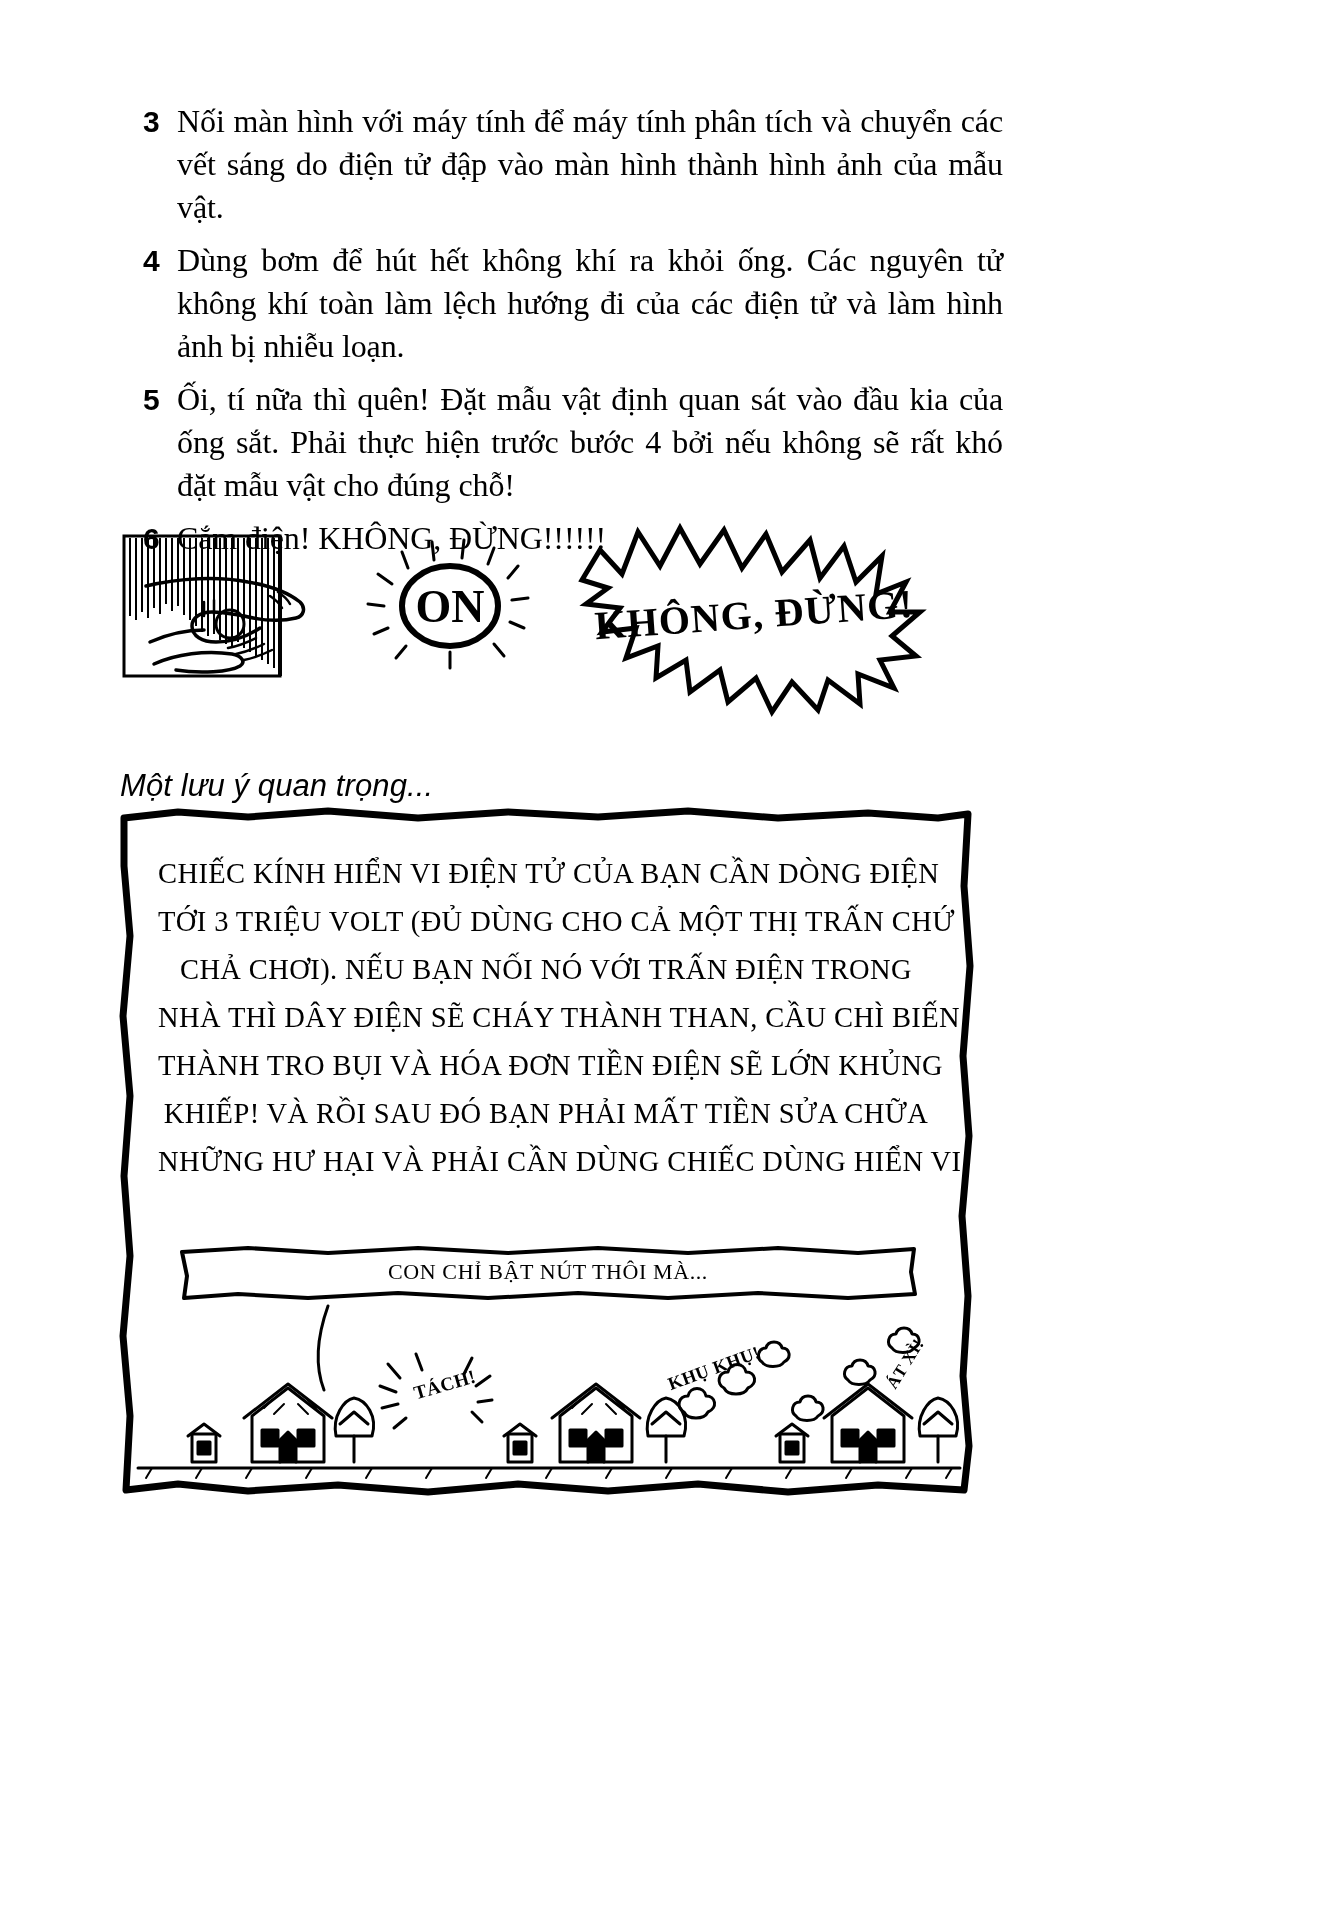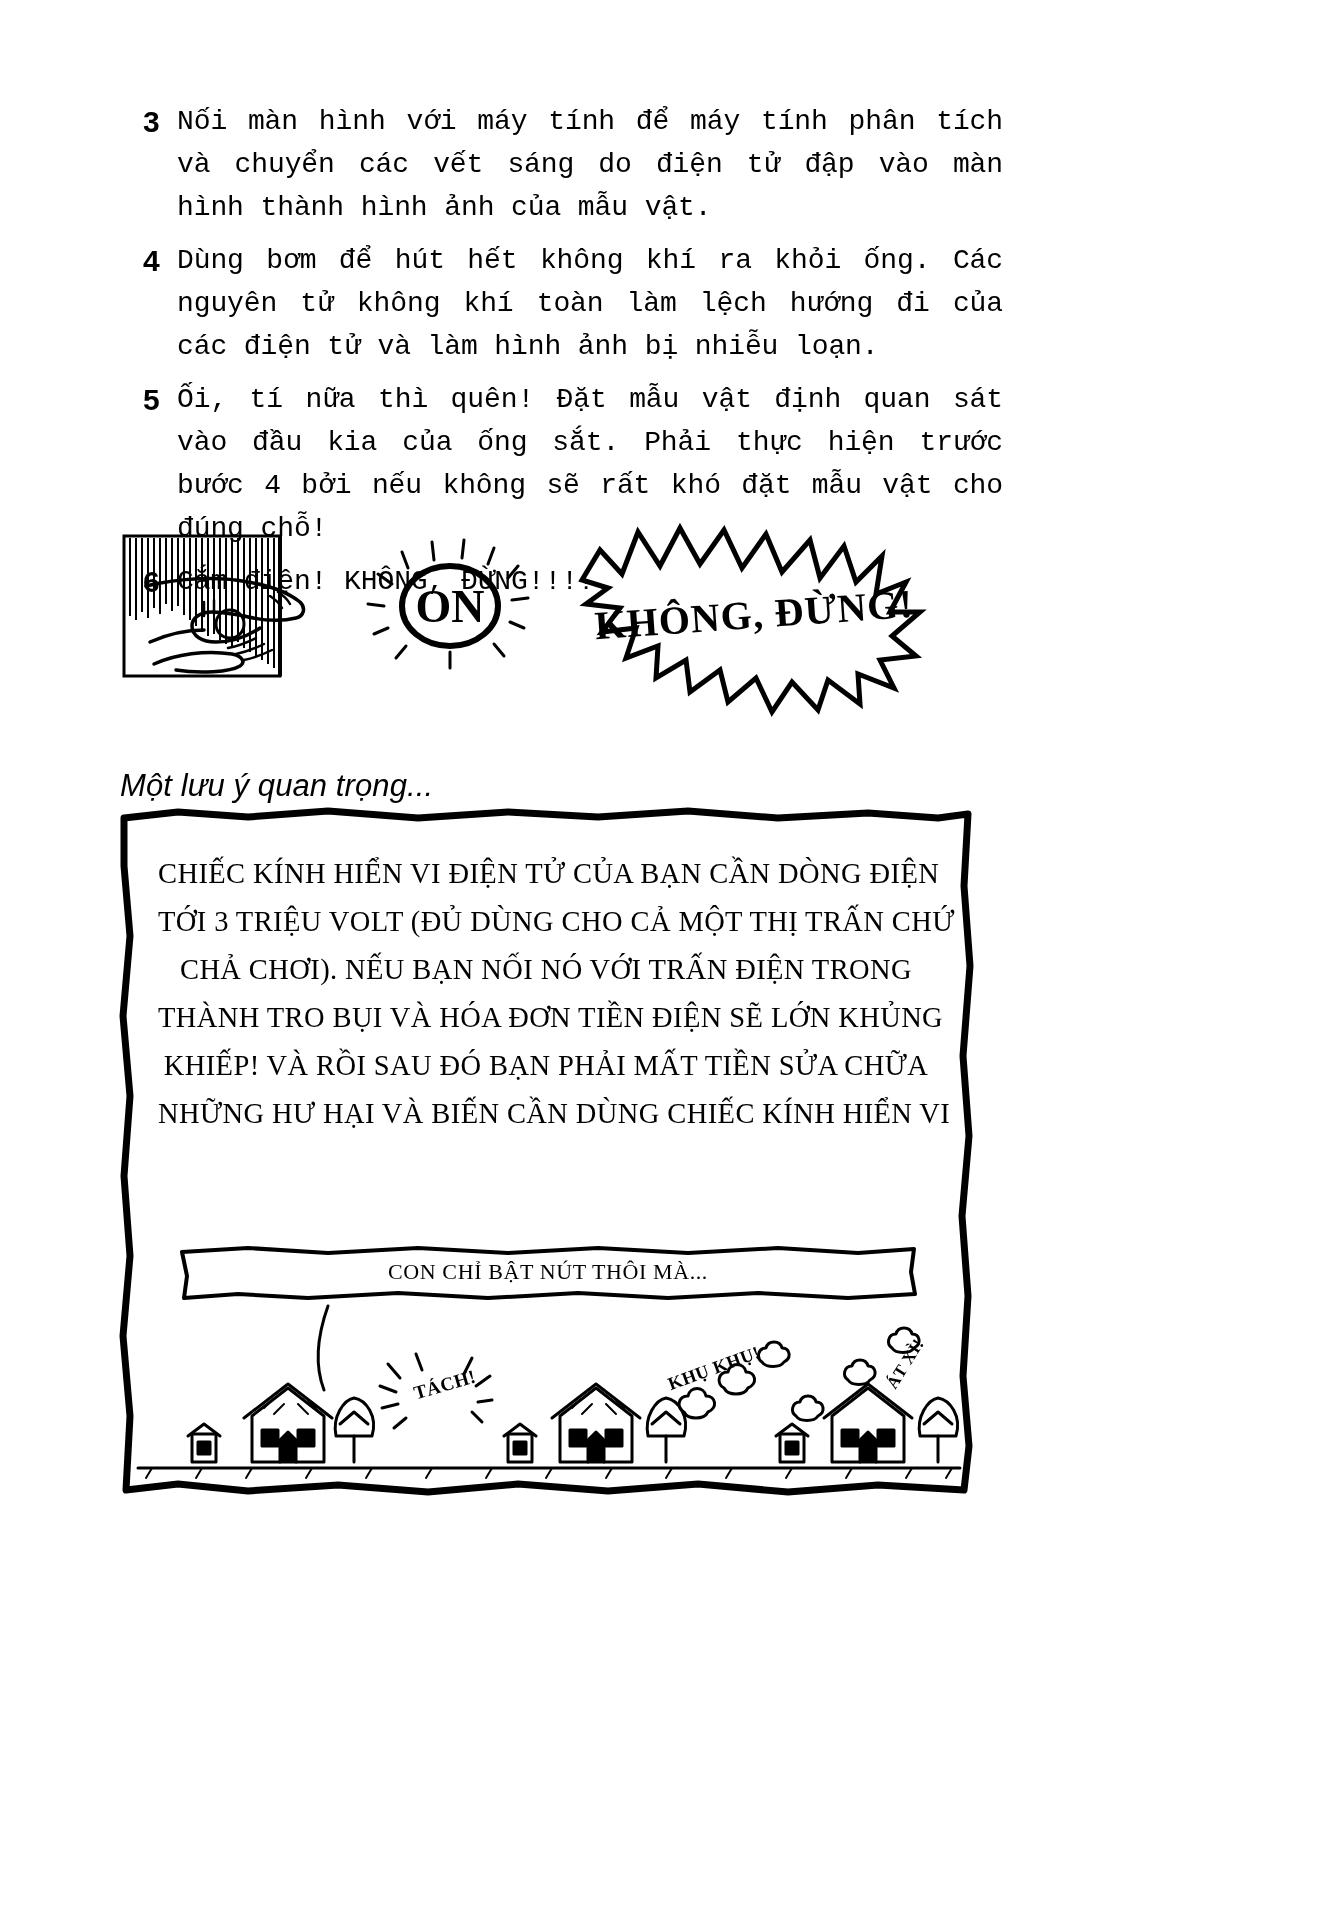--- a/index.html
+++ b/index.html
@@ -37,26 +37,26 @@
   .step-num {
     flex: 0 0 34px;
     font-weight: bold;
     font-size: 30px;
     line-height: 43px;
     text-align: left;
     font-family: "Liberation Sans", sans-serif;
   }
   .step-text {
     flex: 1 1 auto;
-    font-size: 28px;
+    font-size: 32px;
     line-height: 43px;
     text-align: justify;
     text-justify: inter-word;
     letter-spacing: -0.1px;
-    font-family: Liberation Mono, monospace;
+    font-family: Liberation Serif, serif;
   }
   .step-text.nojust { text-align: left; }
 
   
   .cartoon-on {
     position: absolute;
     left: 120px;
     top: 516px;
     width: 810px;
     height: 205px;
@@ -270,23 +270,24 @@
                L845,570 L851,640 L846,684
                L760,679 L670,686 L580,678 L490,685 L400,678 L310,686
                L220,679 L130,685 L60,678 L8,684
                L12,610 L5,530 L12,450 L6,370 L12,290 L5,210 L12,130 L6,60 Z" fill="none" stroke="#000" stroke-width="7" stroke-linejoin="round"></path>
     </svg>
 
     <div class="warn-text">
       <div class="warn-line">CHIẾC KÍNH HIỂN VI ĐIỆN TỬ CỦA BẠN CẦN DÒNG ĐIỆN</div>
       <div class="warn-line">TỚI 3 TRIỆU VOLT (ĐỦ DÙNG CHO CẢ MỘT THỊ TRẤN CHỨ</div>
       <div class="warn-line">CHẢ CHƠI). NẾU BẠN NỐI NÓ VỚI TRẤN ĐIỆN TRONG</div>
+      <div class="warn-line">NHÀ THÌ DÂY ĐIỆN SẼ CHÁY THÀNH THAN, CẦU CHÌ BIẾN</div>
       <div class="warn-line">THÀNH TRO BỤI VÀ HÓA ĐƠN TIỀN ĐIỆN SẼ LỚN KHỦNG</div>
       <div class="warn-line">KHIẾP! VÀ RỒI SAU ĐÓ BẠN PHẢI MẤT TIỀN SỬA CHỮA</div>
-      <div class="warn-line">NHỮNG HƯ HẠI VÀ BIẾN CẦN DÙNG CHIẾC KÍNH HIỂN VI</div>
+      <div class="warn-line">NHỮNG HƯ HẠI VÀ PHẢI CẦN DÙNG CHIẾC DÙNG HIỂN VI</div>
     </div>
 
     <div class="bubble">
       <svg class="bubble-frame" viewBox="0 0 740 58" preserveAspectRatio="none" xmlns="http://www.w3.org/2000/svg">
         <path d="M4,8 L70,4 L150,9 L240,4 L330,9 L420,4 L510,9 L600,4 L680,9 L736,5
                  L733,28 L737,50 L670,54 L580,49 L490,54 L400,49 L310,54
                  L220,49 L130,54 L60,50 L6,54 L9,32 Z" fill="#ffffff" stroke="#000" stroke-width="4" stroke-linejoin="round"></path>
       </svg>
       <div class="bubble-text">CON CHỈ BẬT NÚT THÔI MÀ...</div>
     </div>

